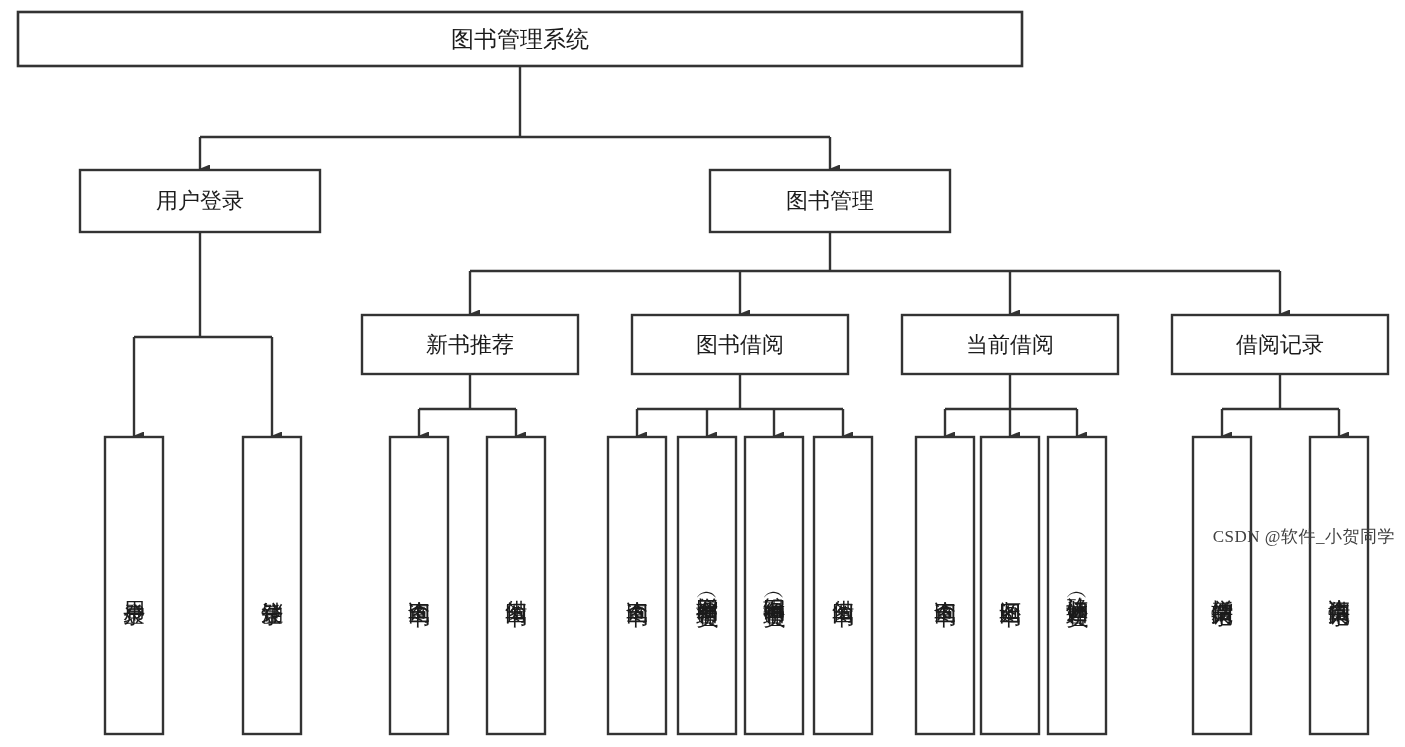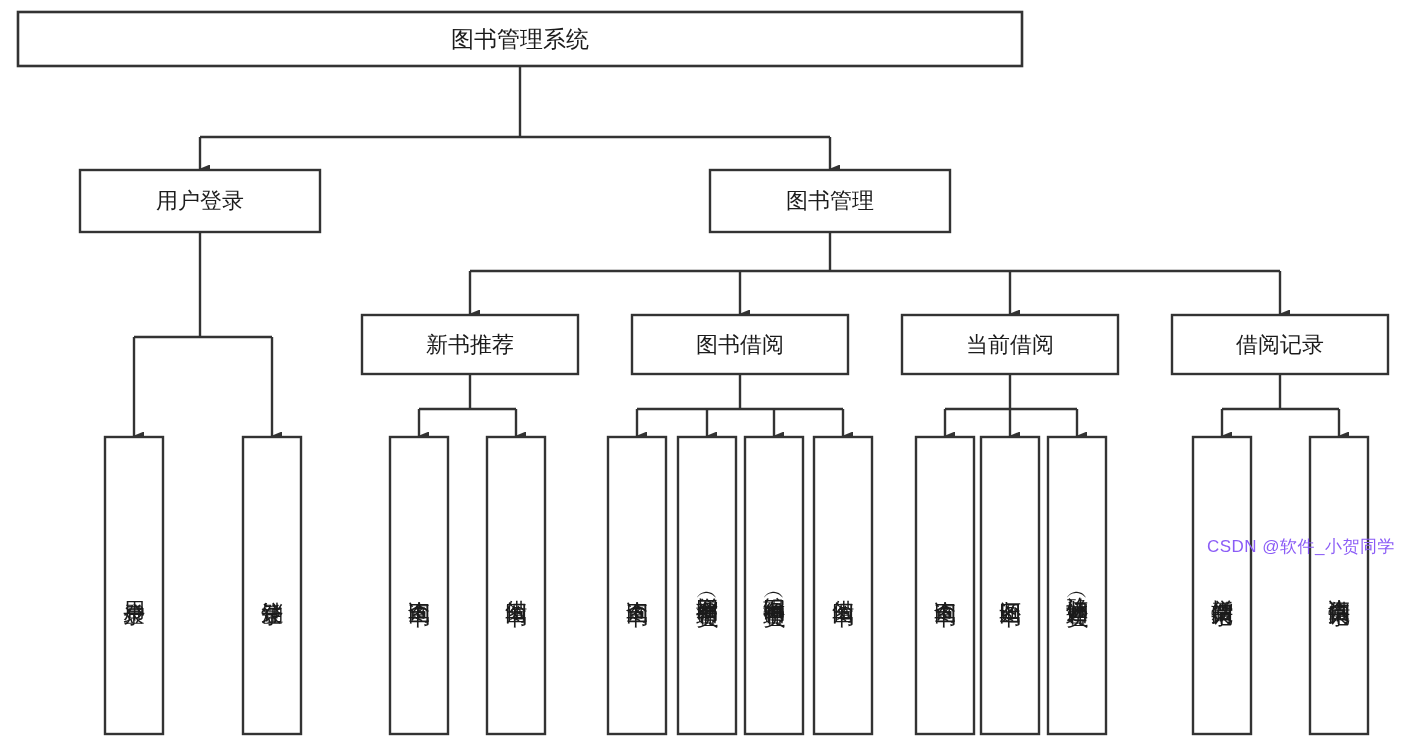--- a/index.html
+++ b/index.html
@@ -65,24 +65,24 @@
     font-size: 22px;
     line-height: 1.12;
     color: #1b1b1b;
     letter-spacing: 1.5px;
     white-space: nowrap;
     text-align: center;
   }
   .watermark {
     position: absolute;
     right: 10px;
-    bottom: 4px;
-    font-family: Liberation Sans, sans-serif;
+    bottom: 14px;
+    font-family: Liberation Serif, serif;
     font-size: 17px;
-    color: #8b5cf6;
+    color: #404040;
     white-space: nowrap;
     letter-spacing: 0.5px;
   }
 </style>
 </head>
 <body>
 
 <div id="diagram-root">
 
   <svg id="flow" viewBox="0 0 1405 747" xmlns="http://www.w3.org/2000/svg">

